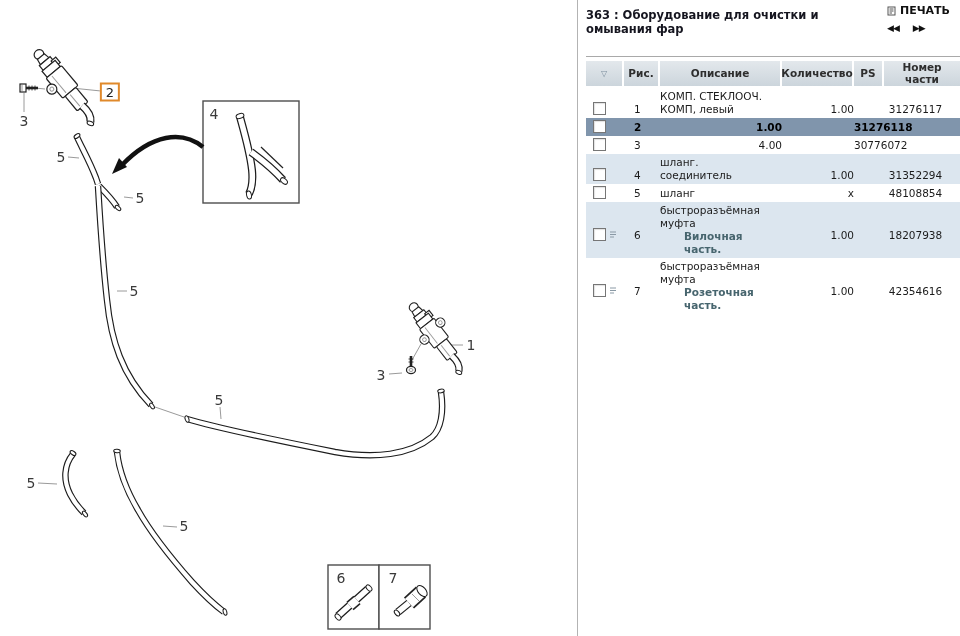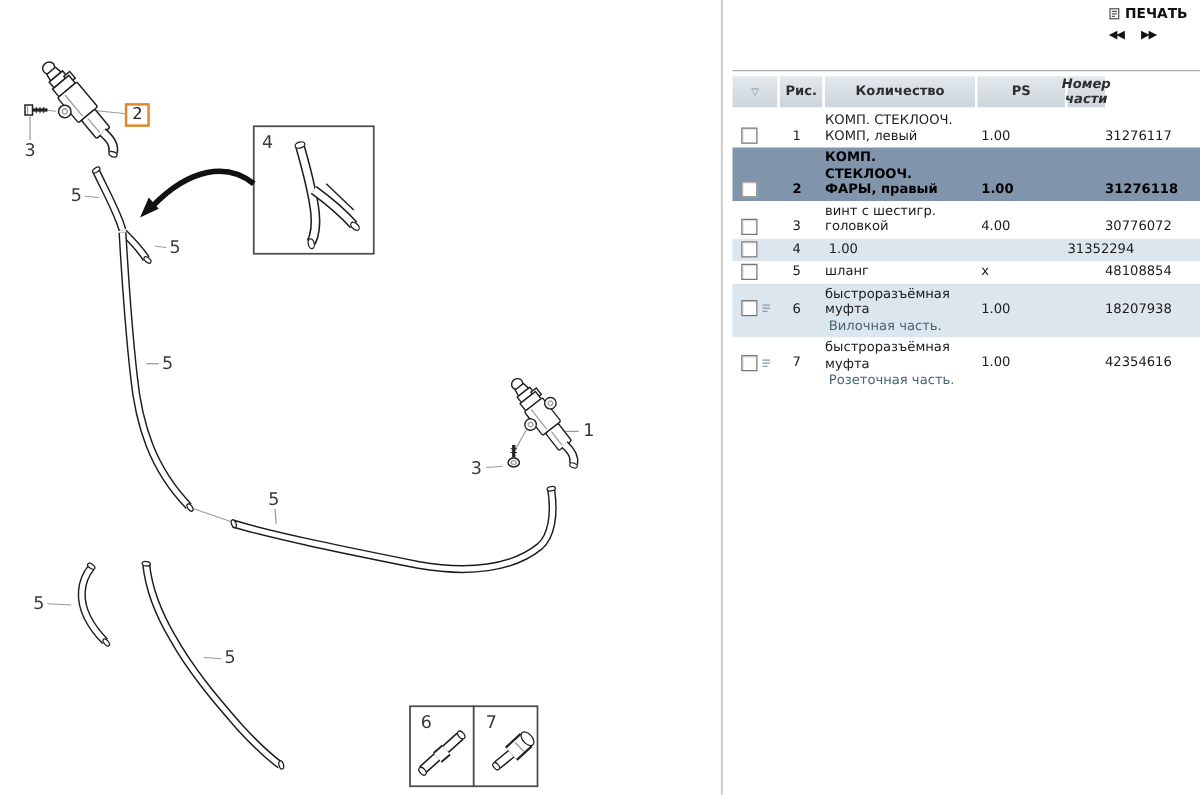--- a/index.html
+++ b/index.html
@@ -32,35 +32,35 @@
   .print-btn { display:flex; align-items:center; gap:3px; font-size:11px; font-weight:bold; color:#111; cursor:pointer;text-align:right; }
   .nav-arrows { margin-top:6px; display:flex; gap:14px; font-size:9px; font-weight:bold; color:#111; }
   .nav-arrows span { cursor:pointer; letter-spacing:-1px; }
 
   .ptable { width:374px; margin-top:4px; font-size:10.5px; color:#1b1b1b; }
   .grid-row { display:grid; grid-template-columns:38px 36px 122px 72px 30px 1fr; }
   .thead .cell { background:linear-gradient(#e3e8ec,#ccd5dc); font-weight:bold; color:#2e2e2e;
                  min-height:27px; display:flex; align-items:center; justify-content:center;
                  text-align:center; line-height:11.5px; border-right:2px solid #fff;
                  border-bottom:2px solid #fff; padding:1px 0; }
-  .thead .cell:last-child { border-right:none;font-style:italic; }
+  .thead .cell:last-child { border-right:none; }
   .filter-glyph { font-size:8px; color:#7d8f9e; }
 
   .row { background:#fff; cursor:pointer; }
   .row.alt { background:var(--alt,#dce6ef); }
   .row.sel { background:var(--sel,#8095ac); font-weight:bold; color:#000; }
   .row > div { align-self:end; padding:2px 0 3px 0; line-height:12.5px; }
   .c-check { padding-left:7px !important; display:flex; align-items:center; gap:3px; }
   .cb { width:13px; height:13px; background:#fff; border:1px solid #767676; display:inline-block;
         box-shadow:inset 1px 1px 1px rgba(0,0,0,.12); cursor:pointer; }
   .c-fig  { padding-left:10px !important; }
   .c-desc { padding-right:12px !important; }
-  .c-qty  { padding-left:3px !important; }
-  .c-part { text-align:left; padding-right:13px !important; }
-  .c-desc-note { margin-left:3px; color:var(--note,#47656e); font-weight:normal; margin-top:1px; }
+  .c-qty  { padding-left:3px !important;text-align:right; }
+  .c-part { text-align:center; padding-right:13px !important; }
+  .c-desc-note { margin-left:24px; color:var(--note,#47656e); font-weight:bold; margin-top:1px; }
   .row.noted .c-check, .row.noted .c-fig, .row.noted .c-qty,
   .row.noted .c-ps, .row.noted .c-part { padding-bottom:17px !important; }
 </style>
 </head>
 <body>
 
 <div class="app">
 
   <div class="left">
     <svg width="578" height="636" viewBox="0 0 578 636">
@@ -210,20 +210,21 @@
         <div class="dlabel" style="left: 31px; top: 483px;">5</div>
         <div class="dlabel" style="left: 184px; top: 526px;">5</div>
         <div class="dlabel" style="left: 341px; top: 578px;">6</div>
         <div class="dlabel" style="left: 393px; top: 578px;">7</div>
       </div>
   </div>
 
   <div class="right">
 
     <div class="rp-top">
+      <div class="title">363 : Оборудование для очистки и омывания фар</div>
       <div class="print-block">
         <div class="print-btn">
           <svg width="10" height="10" viewBox="0 0 10 10">
             <rect x="1" y="1" width="7" height="8" fill="none" stroke="#555" stroke-width="1"></rect>
             <line x1="2.5" y1="3" x2="6.5" y2="3" stroke="#555" stroke-width="1"></line>
             <line x1="2.5" y1="5" x2="6.5" y2="5" stroke="#555" stroke-width="1"></line>
             <line x1="2.5" y1="7" x2="5" y2="7" stroke="#555" stroke-width="1"></line>
           </svg>
           <span>ПЕЧАТЬ</span>
         </div>
@@ -233,20 +234,21 @@
         </div>
       </div>
     </div>
 
     <div class="ptable">
       <div class="grid-row thead">
         <div class="cell">
           <span class="filter-glyph">▽</span>
         </div>
         <div class="cell">Рис.</div>
+        <div class="cell">Описание</div>
         <div class="cell">Количество</div>
         <div class="cell">PS</div>
         <div class="cell">Номер части</div>
       </div>
       <div>
       <div class="grid-row row">
         <div class="c-check">
           <span class="cb"></span>
 
         </div>
@@ -259,50 +261,46 @@
         <div class="c-ps"></div>
         <div class="c-part">31276117</div>
       </div>
 
       <div class="grid-row row sel">
         <div class="c-check">
           <span class="cb"></span>
 
         </div>
         <div class="c-fig">2</div>
-        <div class="c-desc">
-          <div class="c-desc-main">КОМП. СТЕКЛООЧ. ФАРЫ, правый</div>
-
-        </div>
         <div class="c-qty">1.00</div>
         <div class="c-ps"></div>
         <div class="c-part">31276118</div>
       </div>
 
       <div class="grid-row row">
         <div class="c-check">
           <span class="cb"></span>
 
         </div>
         <div class="c-fig">3</div>
-        <div class="c-desc">
-          <div class="c-desc-main">винт с шестигр. головкой</div>
-
-        </div>
         <div class="c-qty">4.00</div>
         <div class="c-ps"></div>
         <div class="c-part">30776072</div>
       </div>
 
       <div class="grid-row row alt">
         <div class="c-check">
           <span class="cb"></span>
 
         </div>
         <div class="c-fig">4</div>
+        <div class="c-desc">
+          <div class="c-desc-main">шланг. соединитель</div>
+
+        </div>
         <div class="c-qty">1.00</div>
         <div class="c-ps"></div>
         <div class="c-part">31352294</div>
       </div>
 
       <div class="grid-row row">
         <div class="c-check">
           <span class="cb"></span>
 
         </div>

